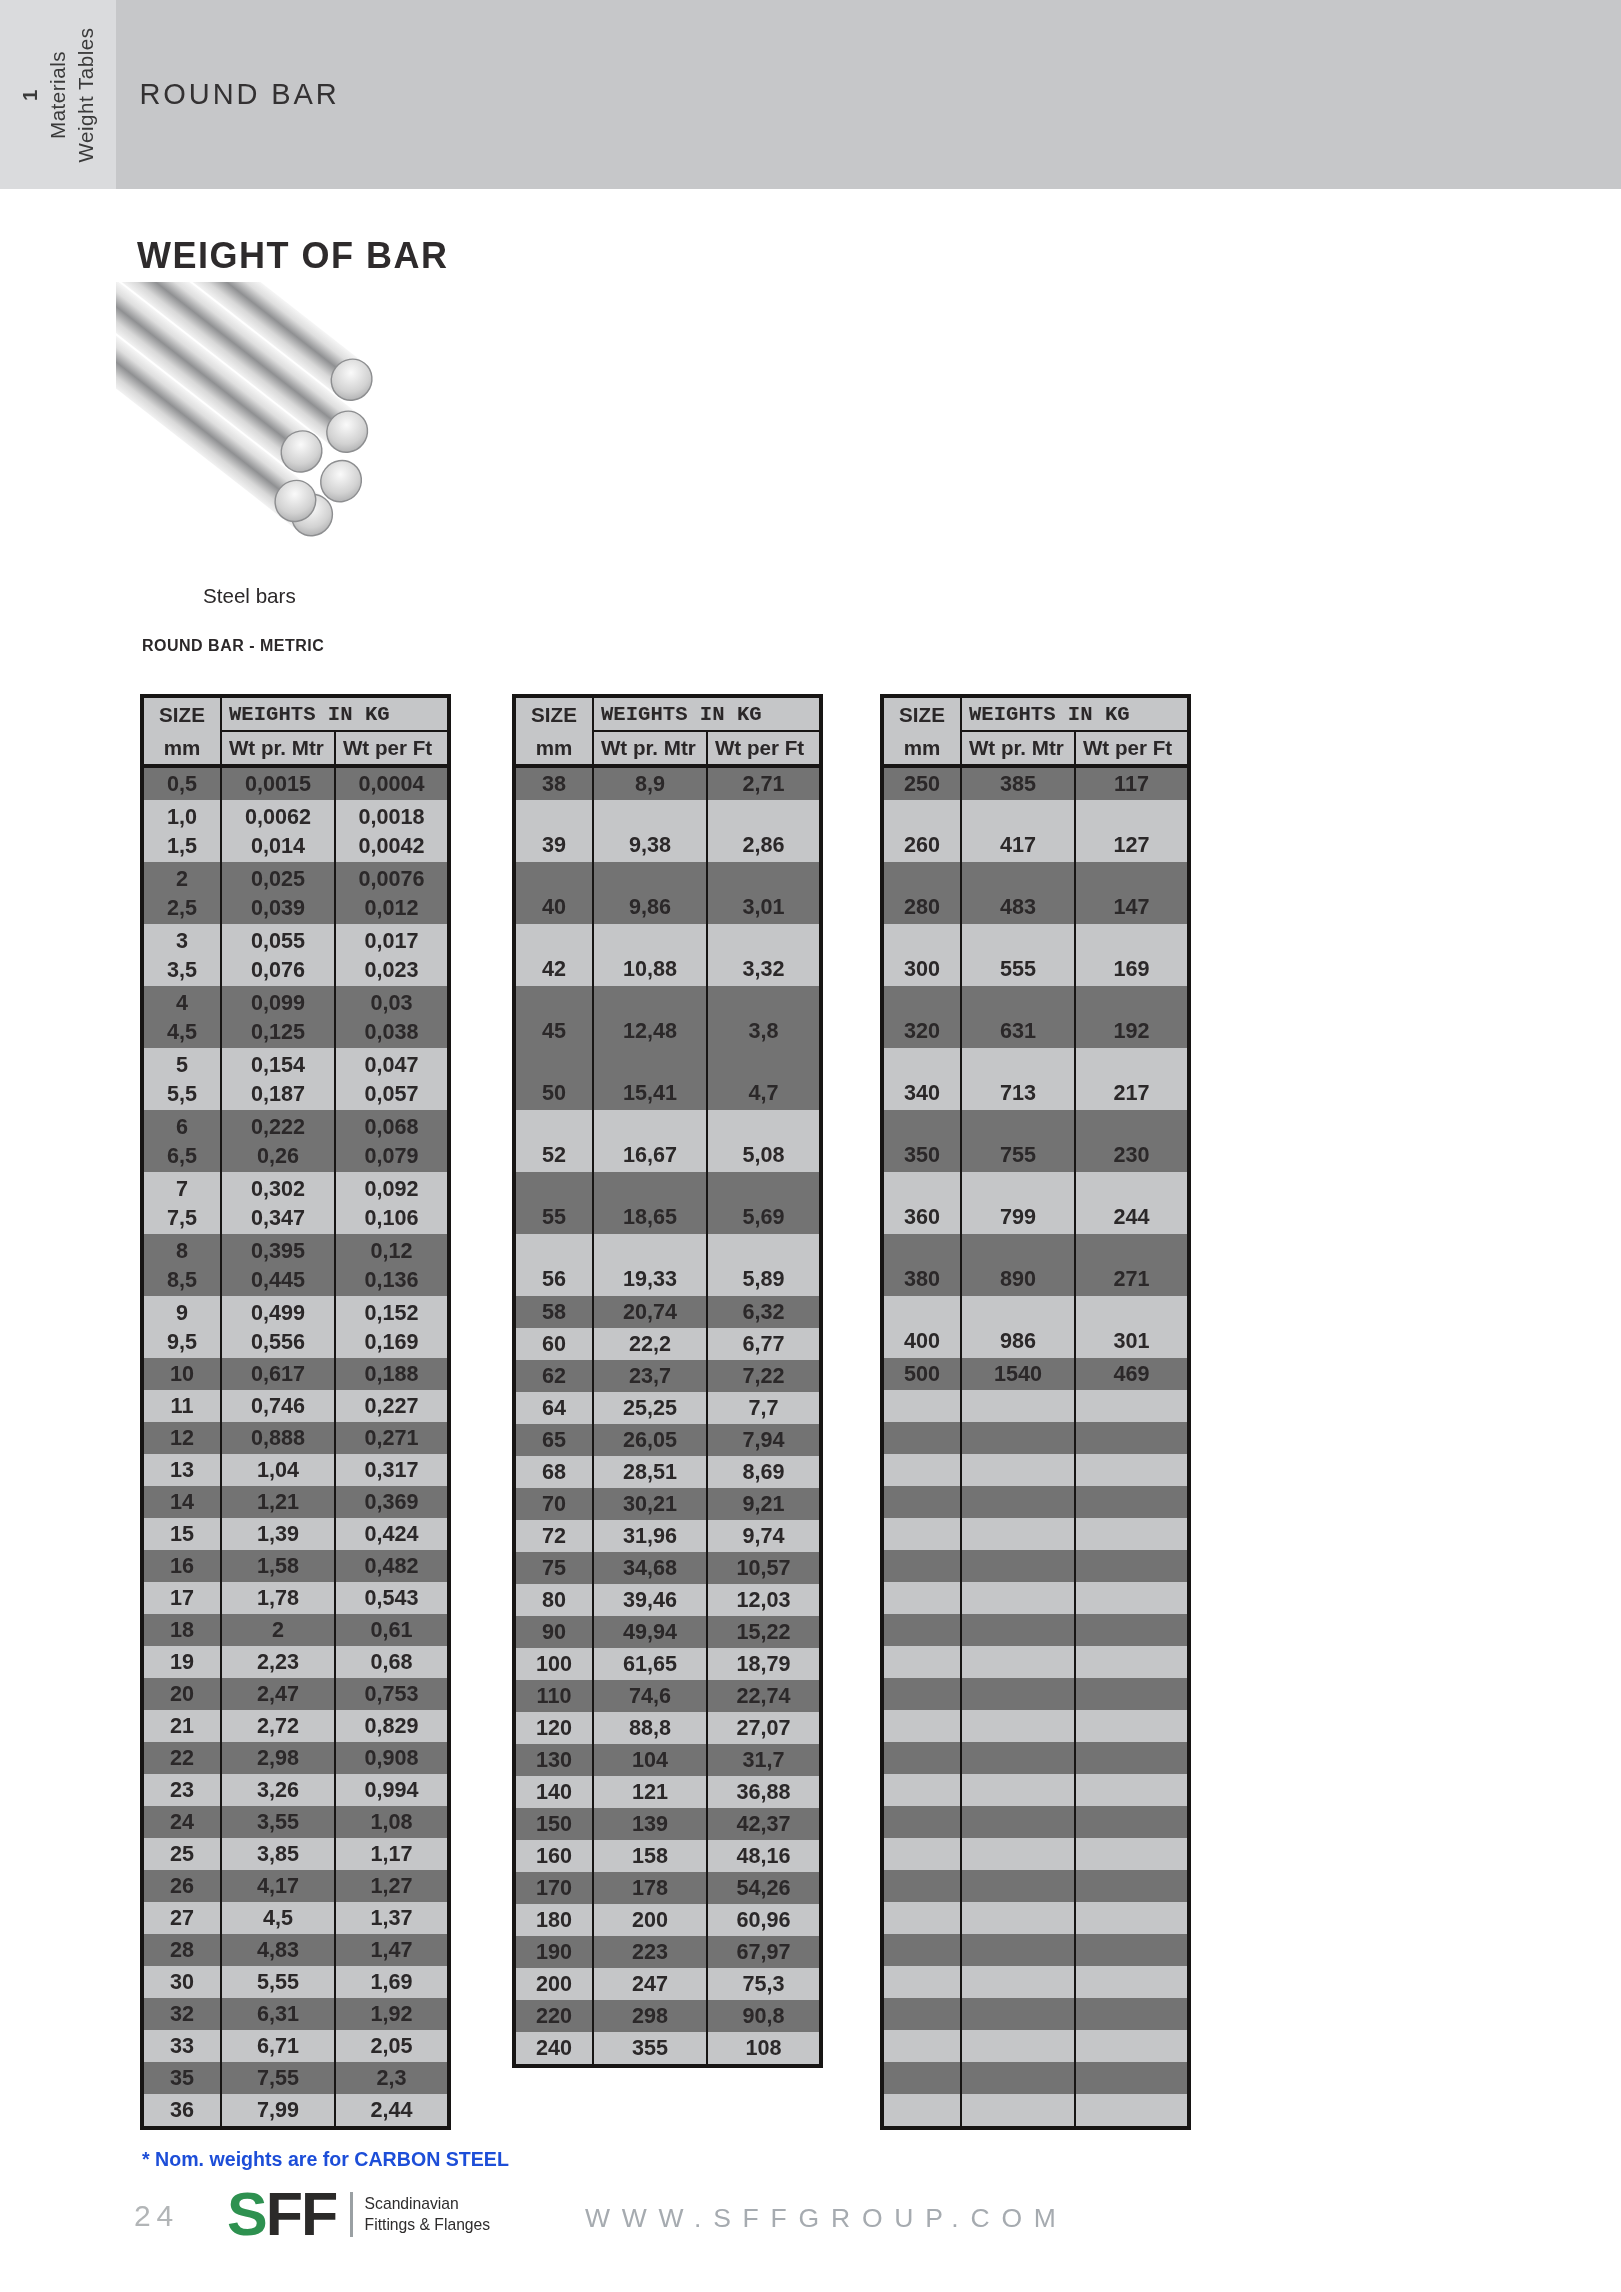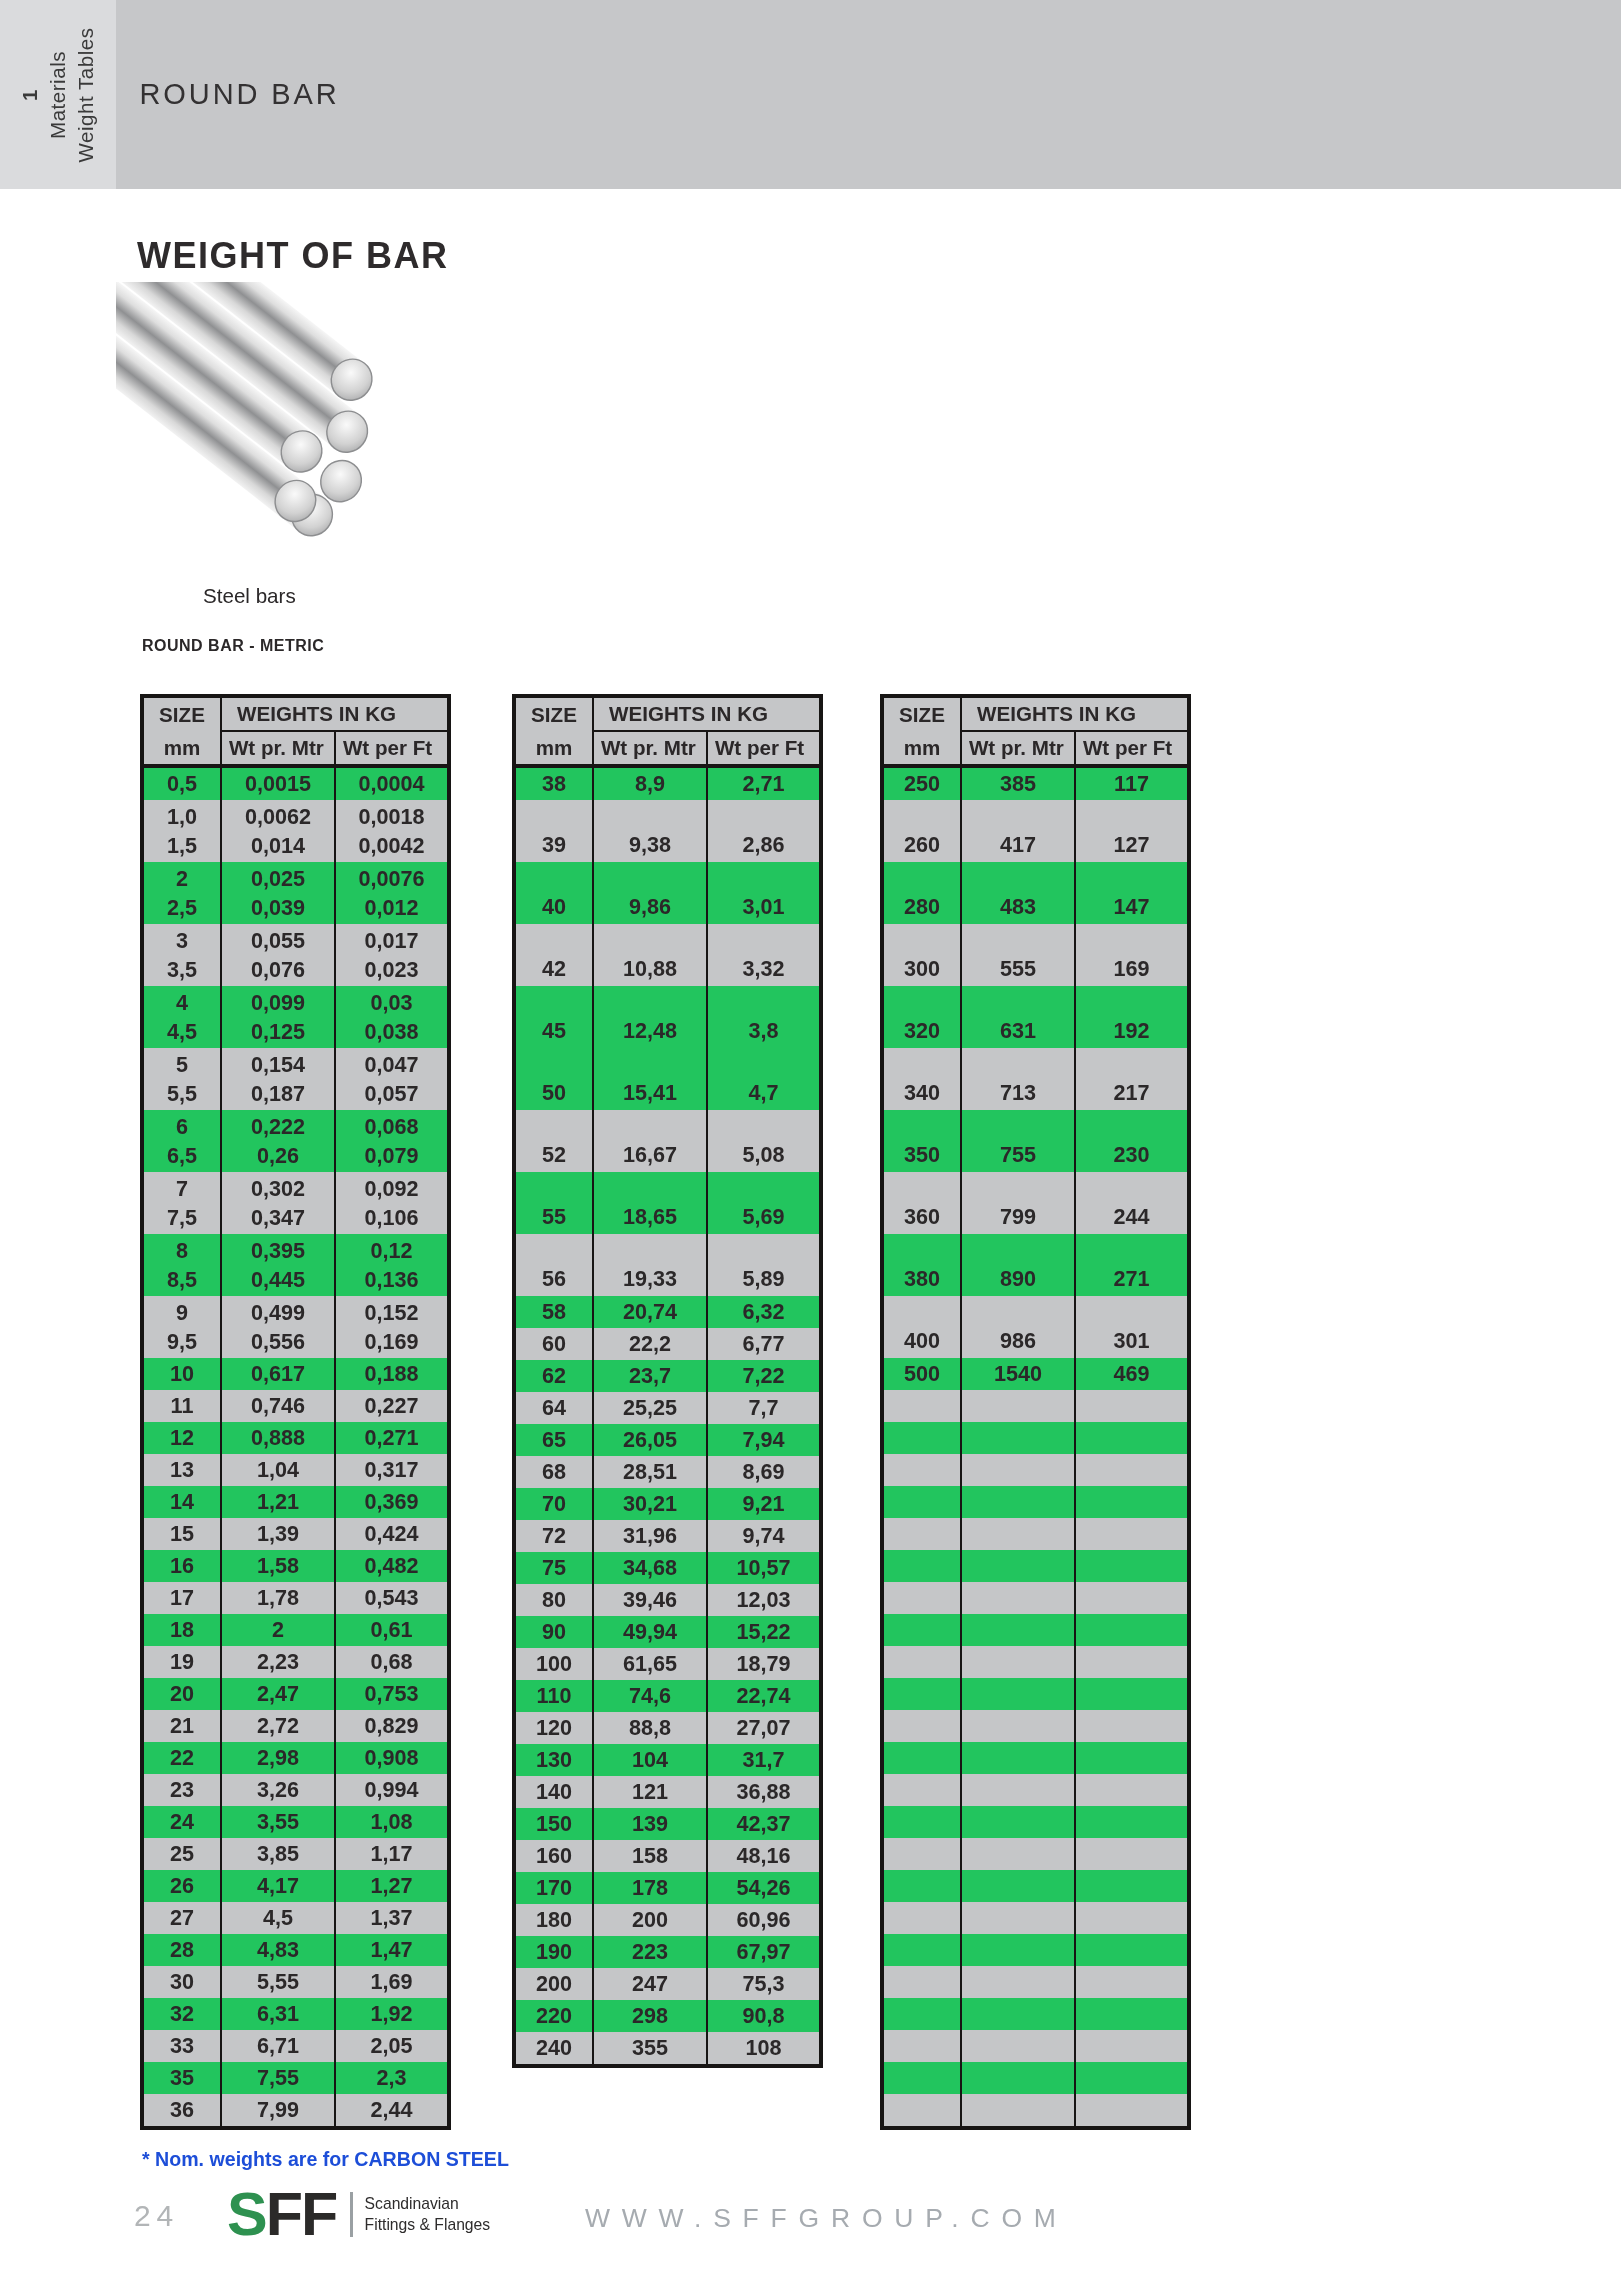--- a/index.html
+++ b/index.html
@@ -22,27 +22,27 @@
   
   #page-title{position:absolute;left:137px;top:235px;font-size:36px;font-weight:bold;
     letter-spacing:1.5px;color:#2e2b2c;}
   #bars-img{position:absolute;left:116px;top:282px;width:314px;height:304px;}
   #bars-caption{position:absolute;left:203px;top:584px;font-size:20.6px;color:#2b2829;}
   #section-title{position:absolute;left:142px;top:637px;font-size:16px;font-weight:bold;
     letter-spacing:0.5px;color:#2b2829;}
 
   
   #tables{position:absolute;left:140px;top:694px;width:1078px;}
-  .wtable{position:absolute;top:0;width:311px;background:#22c55e;
+  .wtable{position:absolute;top:0;width:311px;background:#737373;
     border:4.9px solid var(--tbl-border);box-sizing:border-box;}
   .hrow1{display:flex;height:34px;background:var(--band-gray);}
   .hrow2{display:flex;height:32px;background:var(--band-gray);}
   .hc{display:flex;align-items:center;font-weight:bold;font-size:20.6px;color:#2b2829;box-sizing:border-box;}
   .hc.size{width:76px;justify-content:center;}
-  .hc.weights{flex:1;border-left:2.9px solid var(--tbl-border);border-bottom:2.9px solid var(--tbl-border);padding-left:15px;}
+  .hc.weights{flex:1;border-left:2.9px solid var(--tbl-border);border-bottom:2.9px solid var(--tbl-border);padding-left:7px;font-family:Liberation Mono, monospace;}
   .hc.mtr{width:114px;border-left:2.9px solid var(--tbl-border);padding-left:6.9px;}
   .hc.ft{flex:1;border-left:2.9px solid var(--tbl-border);padding-left:6.9px;}
   .hsep{height:3.9px;background:var(--tbl-border);}
   .drow{display:flex;height:32px;}
   .drow.tall{height:62px;}
   .drow.g{background:var(--band-gray);}
   .cell{width:76px;display:flex;flex-direction:column;align-items:center;justify-content:center;
     font-size:21.6px;font-weight:bold;color:#2b2829;box-sizing:border-box;}
   .cell.c1{width:114px;border-left:2.9px solid var(--tbl-border);}
   .cell.c2{flex:1;border-left:2.9px solid var(--tbl-border);}

